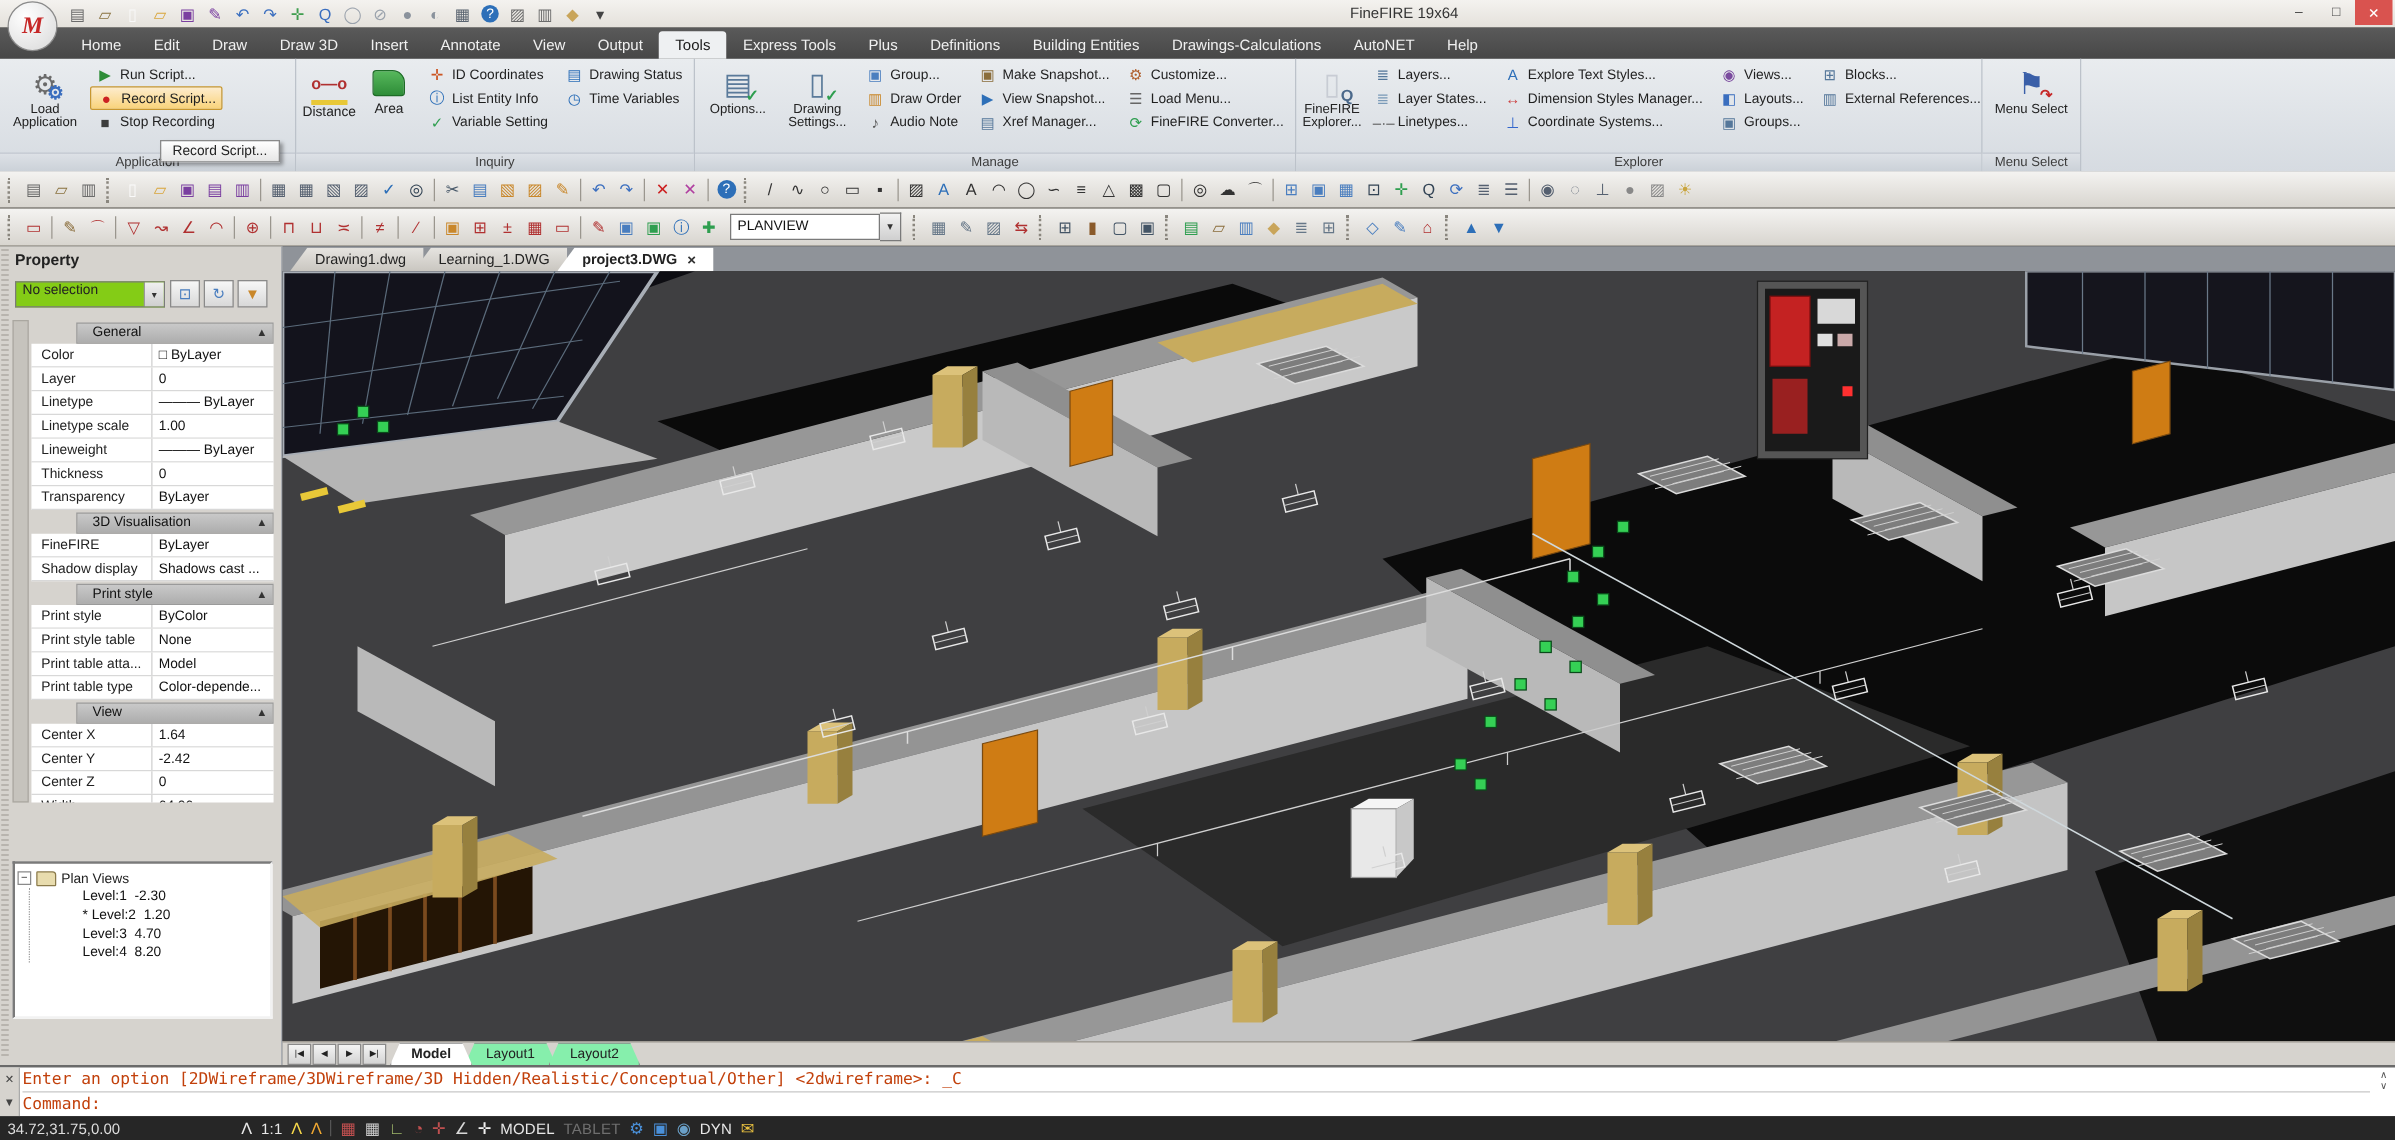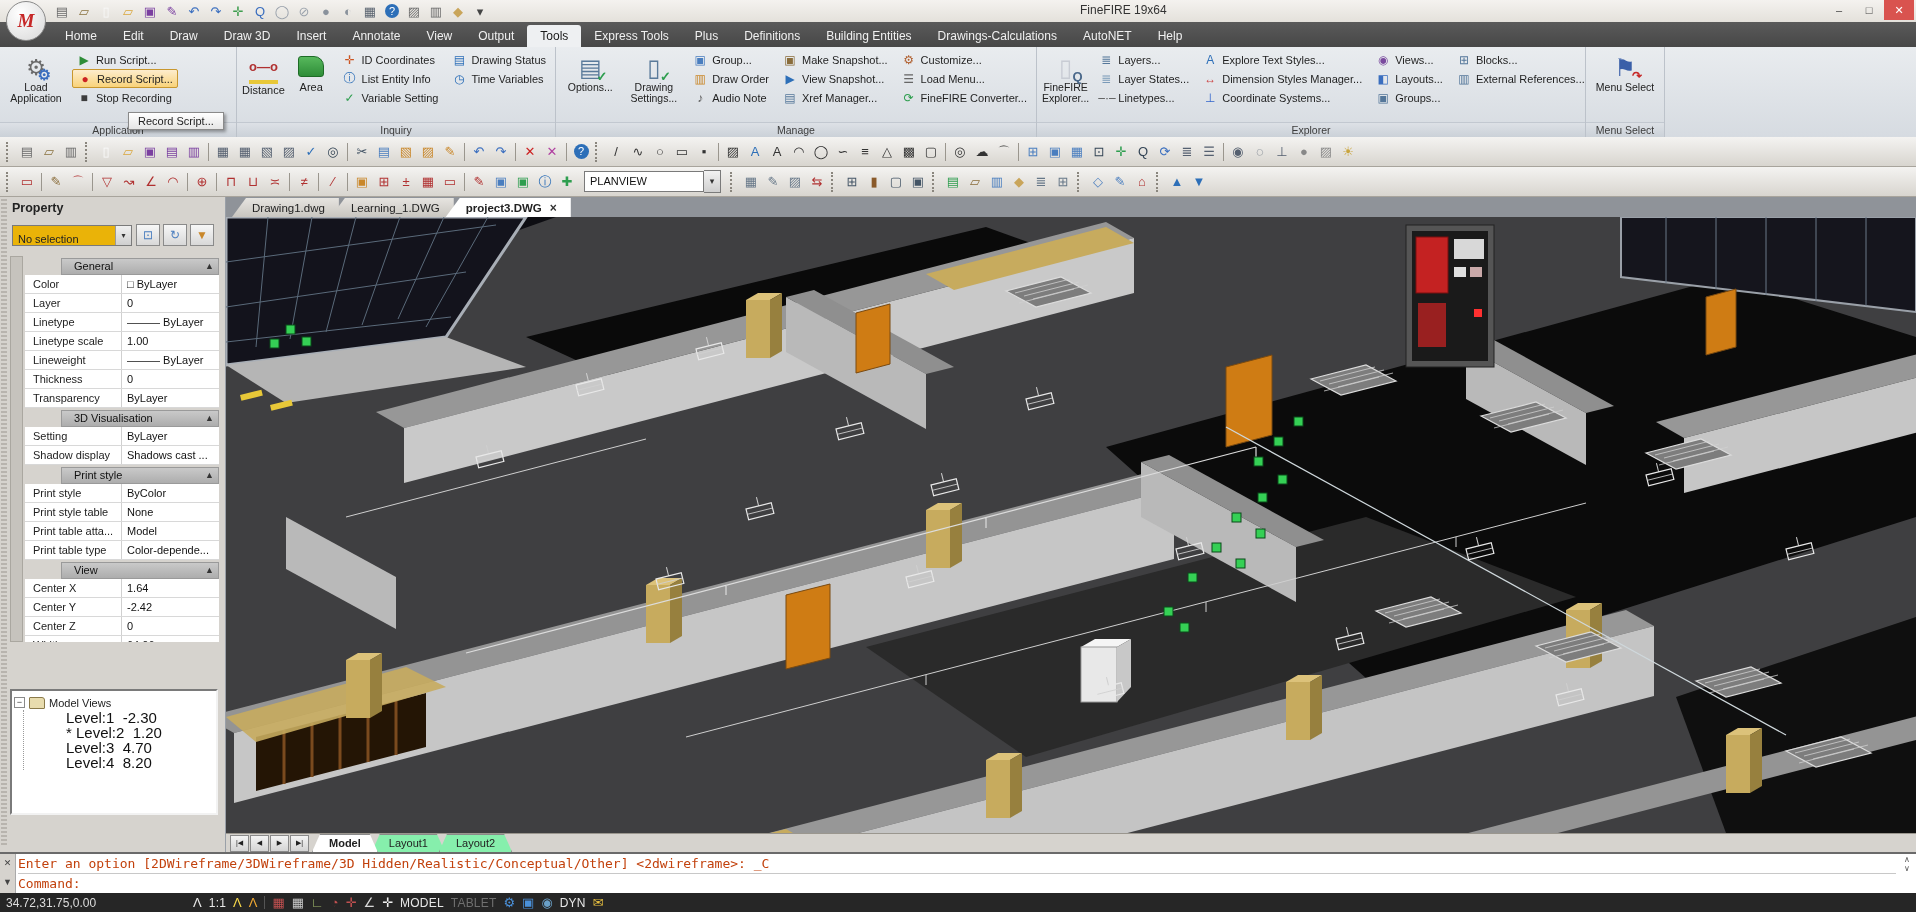--- a/index.html
+++ b/index.html
@@ -74,42 +74,42 @@
         clip-path:polygon(14px 0,100% 0,100% 100%,0 100%);cursor:default;}
   .dtab.active{background:#ffffff;font-weight:bold;z-index:5;position:relative;text-align:right;}
   .dtab .x{margin-left:8px;font-size:12px;color:#333;}
   .dtab .x:empty{display:none;}
   
   #palette{left:0;top:197px;width:226px;height:655px;background:#d6d3ce;border-right:1px solid #9aa0a8;box-sizing:border-box;}
   #palette-grip{position:absolute;left:1px;top:2px;width:6px;height:648px;
                 background:repeating-linear-gradient(#b8b4ae 0 2px,#d6d3ce 2px 4px);}
   #palette-title{position:absolute;left:12px;top:4px;font-size:12.5px;font-weight:bold;color:#222;}
   #selector-row{position:absolute;left:12px;top:27px;display:flex;gap:4px;align-items:center;}
-  #sel-box{width:118px;height:19px;background:#eab308;border:1px solid #7a7a7a;display:flex;align-items:flex-end;}
+  #sel-box{width:118px;height:19px;background:#84cc16;border:1px solid #7a7a7a;display:flex;align-items:flex-start;}
   #sel-box .t{flex:1;padding-left:5px;font-size:11px;}
   #sel-box .a{width:15px;height:100%;background:linear-gradient(#f0f0f0,#cfcfcf);border-left:1px solid #9a9a9a;
               font-size:8px;text-align:center;line-height:19px;color:#333;}
   .pbtn{width:22px;height:20px;background:linear-gradient(#f7f7f7,#d8d8d8);border:1px solid #8a8a8a;
         display:flex;align-items:center;justify-content:center;font-size:12px;}
   #gutter{position:absolute;left:10px;top:59px;width:13px;height:386px;background:#c6c3bd;border:1px solid #aaa7a0;box-sizing:border-box;}
   #grid{position:absolute;left:25px;top:59px;width:194px;height:386px;overflow:hidden;background:#d6d3ce;}
   .psec{background:linear-gradient(#c9c9c9,#adadad);border:1px solid #9a9a9a;height:15px;line-height:15px;
         font-weight:normal;font-size:11px;color:#111;padding-left:12px;position:relative;margin-top:2px;margin-left:36px;}
   .psec .carat{position:absolute;right:4px;top:0;font-size:9px;color:#333;}
   .prow{display:flex;height:18px;line-height:18px;background:#fff;border-bottom:1px solid #d8d8d8;font-size:11px;}
   .prow .pl{width:88px;padding-left:8px;color:#222;border-right:1px solid #d0d0d0;overflow:hidden;white-space:nowrap;}
   .prow .pv{flex:1;padding-left:5px;color:#111;overflow:hidden;white-space:nowrap;}
   
   #treebox{position:absolute;left:10px;top:492px;width:208px;height:126px;background:#fff;
            border:2px solid;border-color:#7a7a7a #f2f2f2 #f2f2f2 #7a7a7a;box-sizing:border-box;padding:4px 2px;}
   .troot{display:flex;align-items:center;gap:4px;font-size:11px;height:15px;}
   .texp{width:11px;height:11px;border:1px solid #8a8a8a;font-size:9px;line-height:9px;text-align:center;color:#333;box-sizing:border-box;background:#fff;}
   .tfold{width:14px;height:10px;background:#e8dcae;border:1px solid #8a7a4a;border-radius:1px 3px 1px 1px;}
   #treeitems{margin-left:9px;border-left:1px dotted #9a9a9a;padding-left:0;}
-  .titem{height:15px;line-height:15px;font-size:15px;white-space:pre;padding-left:42px;color:#111;}
+  .titem{height:15px;line-height:15px;font-size:11px;white-space:pre;padding-left:42px;color:#111;}
   
   #viewport{left:226px;top:217px;width:1690px;height:616px;background:#3f3f41;}
   
   #layoutbar{left:226px;top:833px;width:1690px;height:19px;background:#d6d3ce;border-top:1px solid #9a968e;
              display:flex;align-items:center;padding-left:4px;box-sizing:border-box;}
   .lnav{width:17px;height:15px;border:1px solid #8a8a8a;background:linear-gradient(#f4f4f4,#d4d4d4);
         display:flex;align-items:center;justify-content:center;font-size:7px;color:#222;margin-right:1px;}
   .ltab{height:17px;line-height:17px;padding:0 16px;background:#86efac;border:1px solid #8a8a8a;border-bottom:none;
         clip-path:polygon(8px 0,calc(100% - 8px) 0,100% 100%,0 100%);font-size:11px;margin-left:-6px;}
   .ltab.active{background:#ffffff;font-weight:bold;z-index:3;position:relative;}
@@ -864,21 +864,21 @@
           <span class="pv">ByLayer</span>
         </div>
       </div>
     <div class="psec">
       <span>3D Visualisation</span>
       <span class="carat">▲</span>
     </div>
     <div>
 
     <div class="prow">
-          <span class="pl">Setting</span>
+          <span class="pl">FineFIRE</span>
           <span class="pv">ByLayer</span>
         </div>
         <div class="prow">
           <span class="pl">Shadow display</span>
           <span class="pv">Shadows cast ...</span>
         </div>
       </div>
     <div class="psec">
       <span>Print style</span>
       <span class="carat">▲</span>
@@ -924,21 +924,21 @@
           <span class="pl">Width</span>
           <span class="pv">64.06</span>
         </div>
       </div>
   </div>
 
   <div id="treebox">
     <div class="troot">
       <span class="texp">−</span>
       <span class="tfold"></span>
-      <span>Model Views</span>
+      <span>Plan Views</span>
     </div>
     <div id="treeitems">
 
     <div class="titem"><span>Level:1  -2.30</span></div>
         <div class="titem"><span>* Level:2  1.20</span></div>
         <div class="titem"><span>Level:3  4.70</span></div>
         <div class="titem"><span>Level:4  8.20</span></div>
       </div>
   </div>
 </div>

